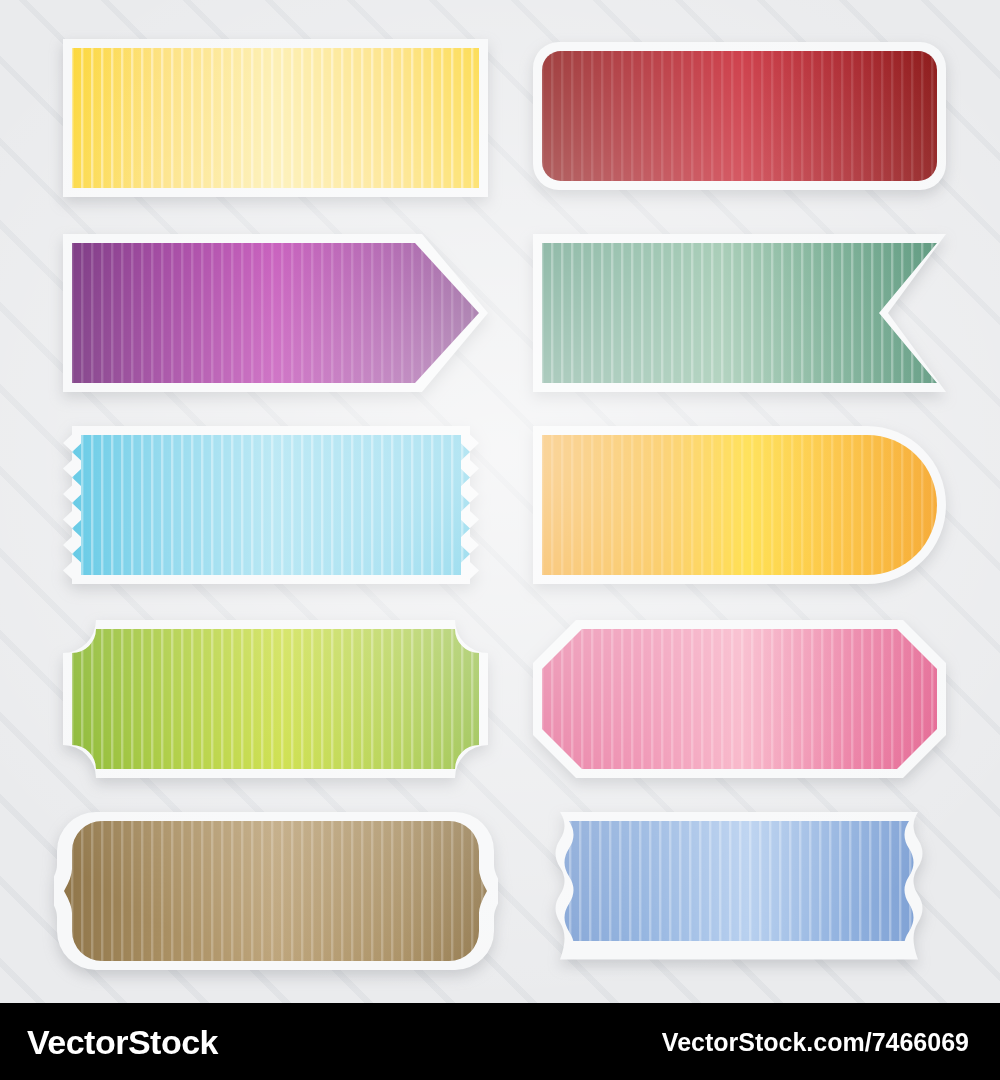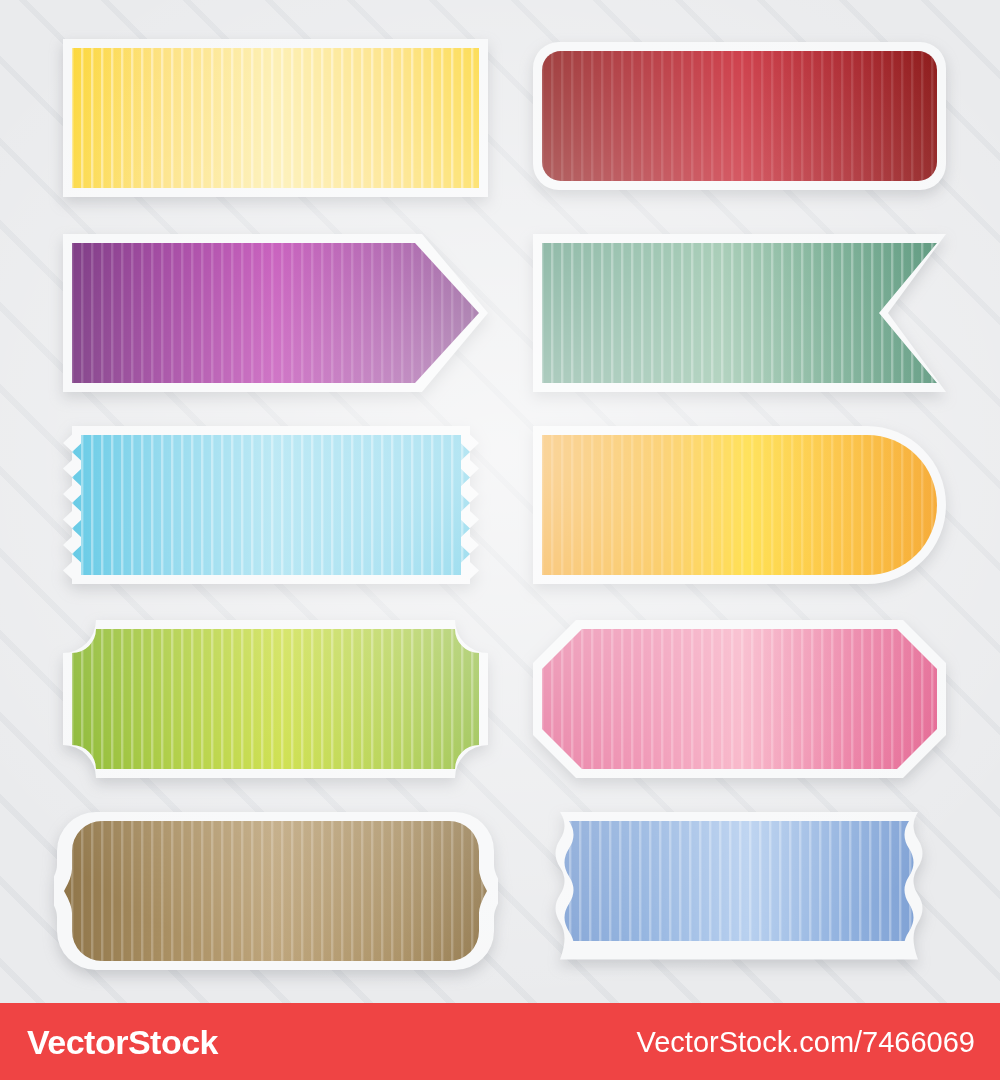--- a/index.html
+++ b/index.html
@@ -53,40 +53,40 @@
     position: absolute;
     filter: drop-shadow(0 6px 7px rgba(120,124,130,0.30));
   }
   .banner svg { display: block; }
 
   
   #footer {
     position: absolute;
     left: 0; top: 1003px;
     width: 1000px; height: 77px;
-    background: #ef4444;
+    background: #000000;
   }
   #footer .wm-left {
     position: absolute;
     left: 27px; top: 50%;
     transform: translateY(-50%);
     color: #ffffff;
     font-size: 34px;
     font-weight: 700;
     letter-spacing: -0.5px;
     font-family: "Liberation Sans", sans-serif;
     white-space: nowrap;
   }
   #footer .wm-right {
     position: absolute;
-    right: 25px; top: 50%;
+    right: 31px; top: 50%;
     transform: translateY(-50%);
     color: #ffffff;
-    font-size: 29px;
-    font-weight: 400;
+    font-size: 25px;
+    font-weight: 700;
     font-family: "Liberation Sans", sans-serif;
     white-space: nowrap;
   }
 </style>
 </head>
 <body>
 
 <div id="stage">
 
   <div id="canvas-area">

